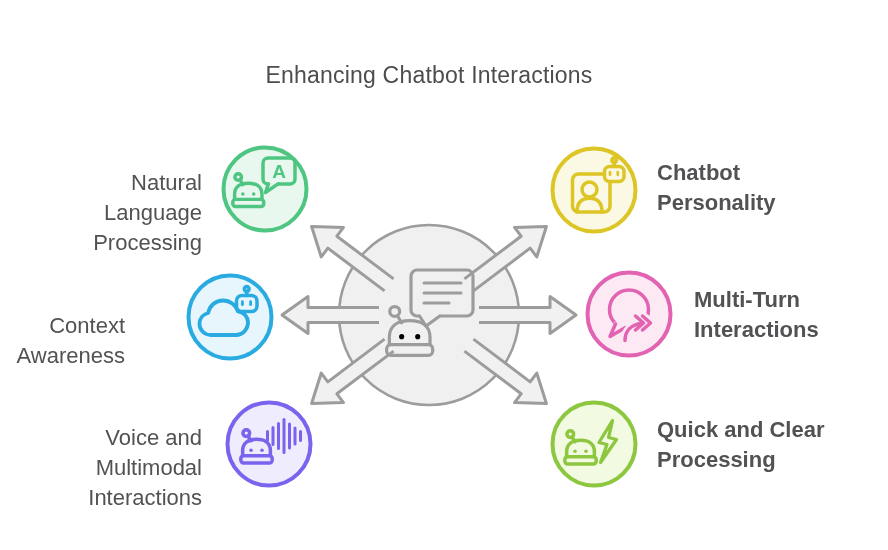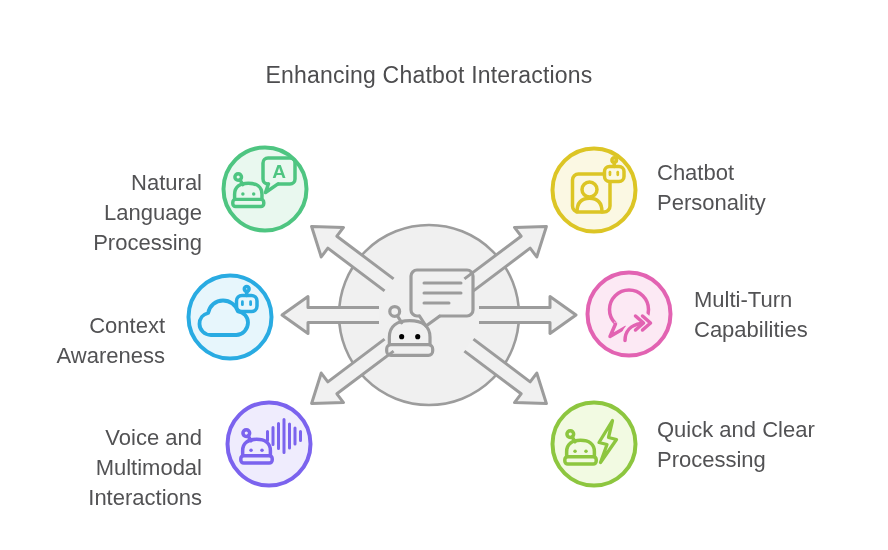--- a/index.html
+++ b/index.html
@@ -2,21 +2,21 @@
 <html><head>
 <meta charset="utf-8">
 <style>
   html,body{margin:0;padding:0;background:#ffffff;}
   .stage{position:relative;width:888px;height:550px;background:#ffffff;overflow:hidden;
          font-family:"Liberation Sans","DejaVu Sans",sans-serif;}
   .title{position:absolute;top:62px;left:429px;transform:translateX(-50%);
          font-size:23px;color:#4d4d4f;white-space:nowrap;letter-spacing:.2px;}
   .node-label{position:absolute;font-size:22px;line-height:30px;color:#525254;white-space:pre-line;}
   .node-label.left{text-align:right;margin-top:24px;}
-  .node-label.right{text-align:left;}
+  .node-label.right{text-align:left;font-weight:bold;}
   .node-icon{position:absolute;width:90px;height:90px;}
   .hub-svg{position:absolute;left:0;top:0;}
   .ring{stroke-width:4;}
   svg text{font-family:"Liberation Sans","DejaVu Sans",sans-serif;}
 </style>
 </head>
 <body>
 
 <div class="stage">
 
@@ -74,21 +74,21 @@
     <g fill="none" stroke="currentColor" stroke-width="3.5" stroke-linecap="round" stroke-linejoin="round" color="#29abe2">
       <circle class="ring" cx="45" cy="45" r="41.5" fill="#e7f6fc"></circle>
       <path d="M26,63 C19.5,63 14.5,58 14.5,52 C14.5,46.5 18,42.2 23.2,41 C24.5,33.8 30.5,28.5 38,28.5 C45,28.5 50.8,33 52.8,39.3 C58.6,40 63,44.8 63,50.5 C63,57 57.8,63 51.2,63 Z" stroke-width="3.8"></path>
       <rect x="51.5" y="23.5" width="20.5" height="16" rx="5.5" fill="#e7f6fc"></rect>
       <rect x="56" y="28.3" width="2.8" height="5.8" rx="1.4" fill="currentColor" stroke="none"></rect>
       <rect x="64.2" y="28.3" width="2.8" height="5.8" rx="1.4" fill="currentColor" stroke="none"></rect>
       <path d="M61.7,23.5 L61.7,19.2"></path>
       <circle cx="61.7" cy="17" r="2.4"></circle>
     </g>
   </svg>
-  <div class="node-label left" style="right:723px;top:287px">Context
+  <div class="node-label left" style="right:763px;top:287px">Context
 Awareness</div>
 
   <svg class="node-icon" style="left:224px;top:399px" viewBox="0 0 90 90">
     <g fill="none" stroke="currentColor" stroke-width="3.5" stroke-linecap="round" stroke-linejoin="round" color="#7b63ee">
       <circle class="ring" cx="45" cy="45" r="41.5" fill="#efecfd"></circle>
       <use href="#bot" transform="translate(15,29) scale(0.73)" stroke-width="4.8"></use>
       <path d="M43.5,32.5 V41.5 M49,28.5 V45.5 M54.5,24.5 V49.5 M60,20.5 V53.5 M65.5,25 V49 M71,29 V45 M76.5,32.5 V41.5" stroke-width="3"></path>
     </g>
   </svg>
   <div class="node-label left" style="right:686px;top:399px">Voice and
@@ -117,21 +117,21 @@
       <circle cx="45" cy="40.5" r="19.5"></circle>
       <polygon points="30.5,52.5 25.5,68 43.5,58" stroke="none" fill="#fce9f4"></polygon>
       <path d="M31.5,55 L26,67.5 L41.5,58.5"></path>
       <path d="M41,71.5 C41,62.5 46.5,56 57,54.5" stroke-width="9" stroke="#fce9f4"></path>
       <path d="M51.5,47 L59.5,54 L51.5,61 M58.5,47 L66.5,54 L58.5,61" stroke-width="9" stroke="#fce9f4"></path>
       <path d="M41,71.5 C41,62.5 46.5,56 57,54.5"></path>
       <path d="M51.5,47 L59.5,54 L51.5,61 M58.5,47 L66.5,54 L58.5,61"></path>
     </g>
   </svg>
   <div class="node-label right" style="left:694px;top:285px">Multi-Turn
-Capabilities</div>
+Interactions</div>
 
   <svg class="node-icon" style="left:549px;top:399px" viewBox="0 0 90 90">
     <g fill="none" stroke="currentColor" stroke-width="3.5" stroke-linecap="round" stroke-linejoin="round" color="#8dc63f">
       <circle class="ring" cx="45" cy="45" r="41.5" fill="#f2fae2"></circle>
       <use href="#bot" transform="translate(14,30) scale(0.73)" stroke-width="4.8"></use>
       <path d="M63.5,21.5 L50,43.5 L58,45.5 L51.5,63.5 L67.5,40.5 L59.5,38.5 Z" stroke-width="3.3"></path>
     </g>
   </svg>
   <div class="node-label right" style="left:657px;top:415px">Quick and Clear
 Processing</div>

